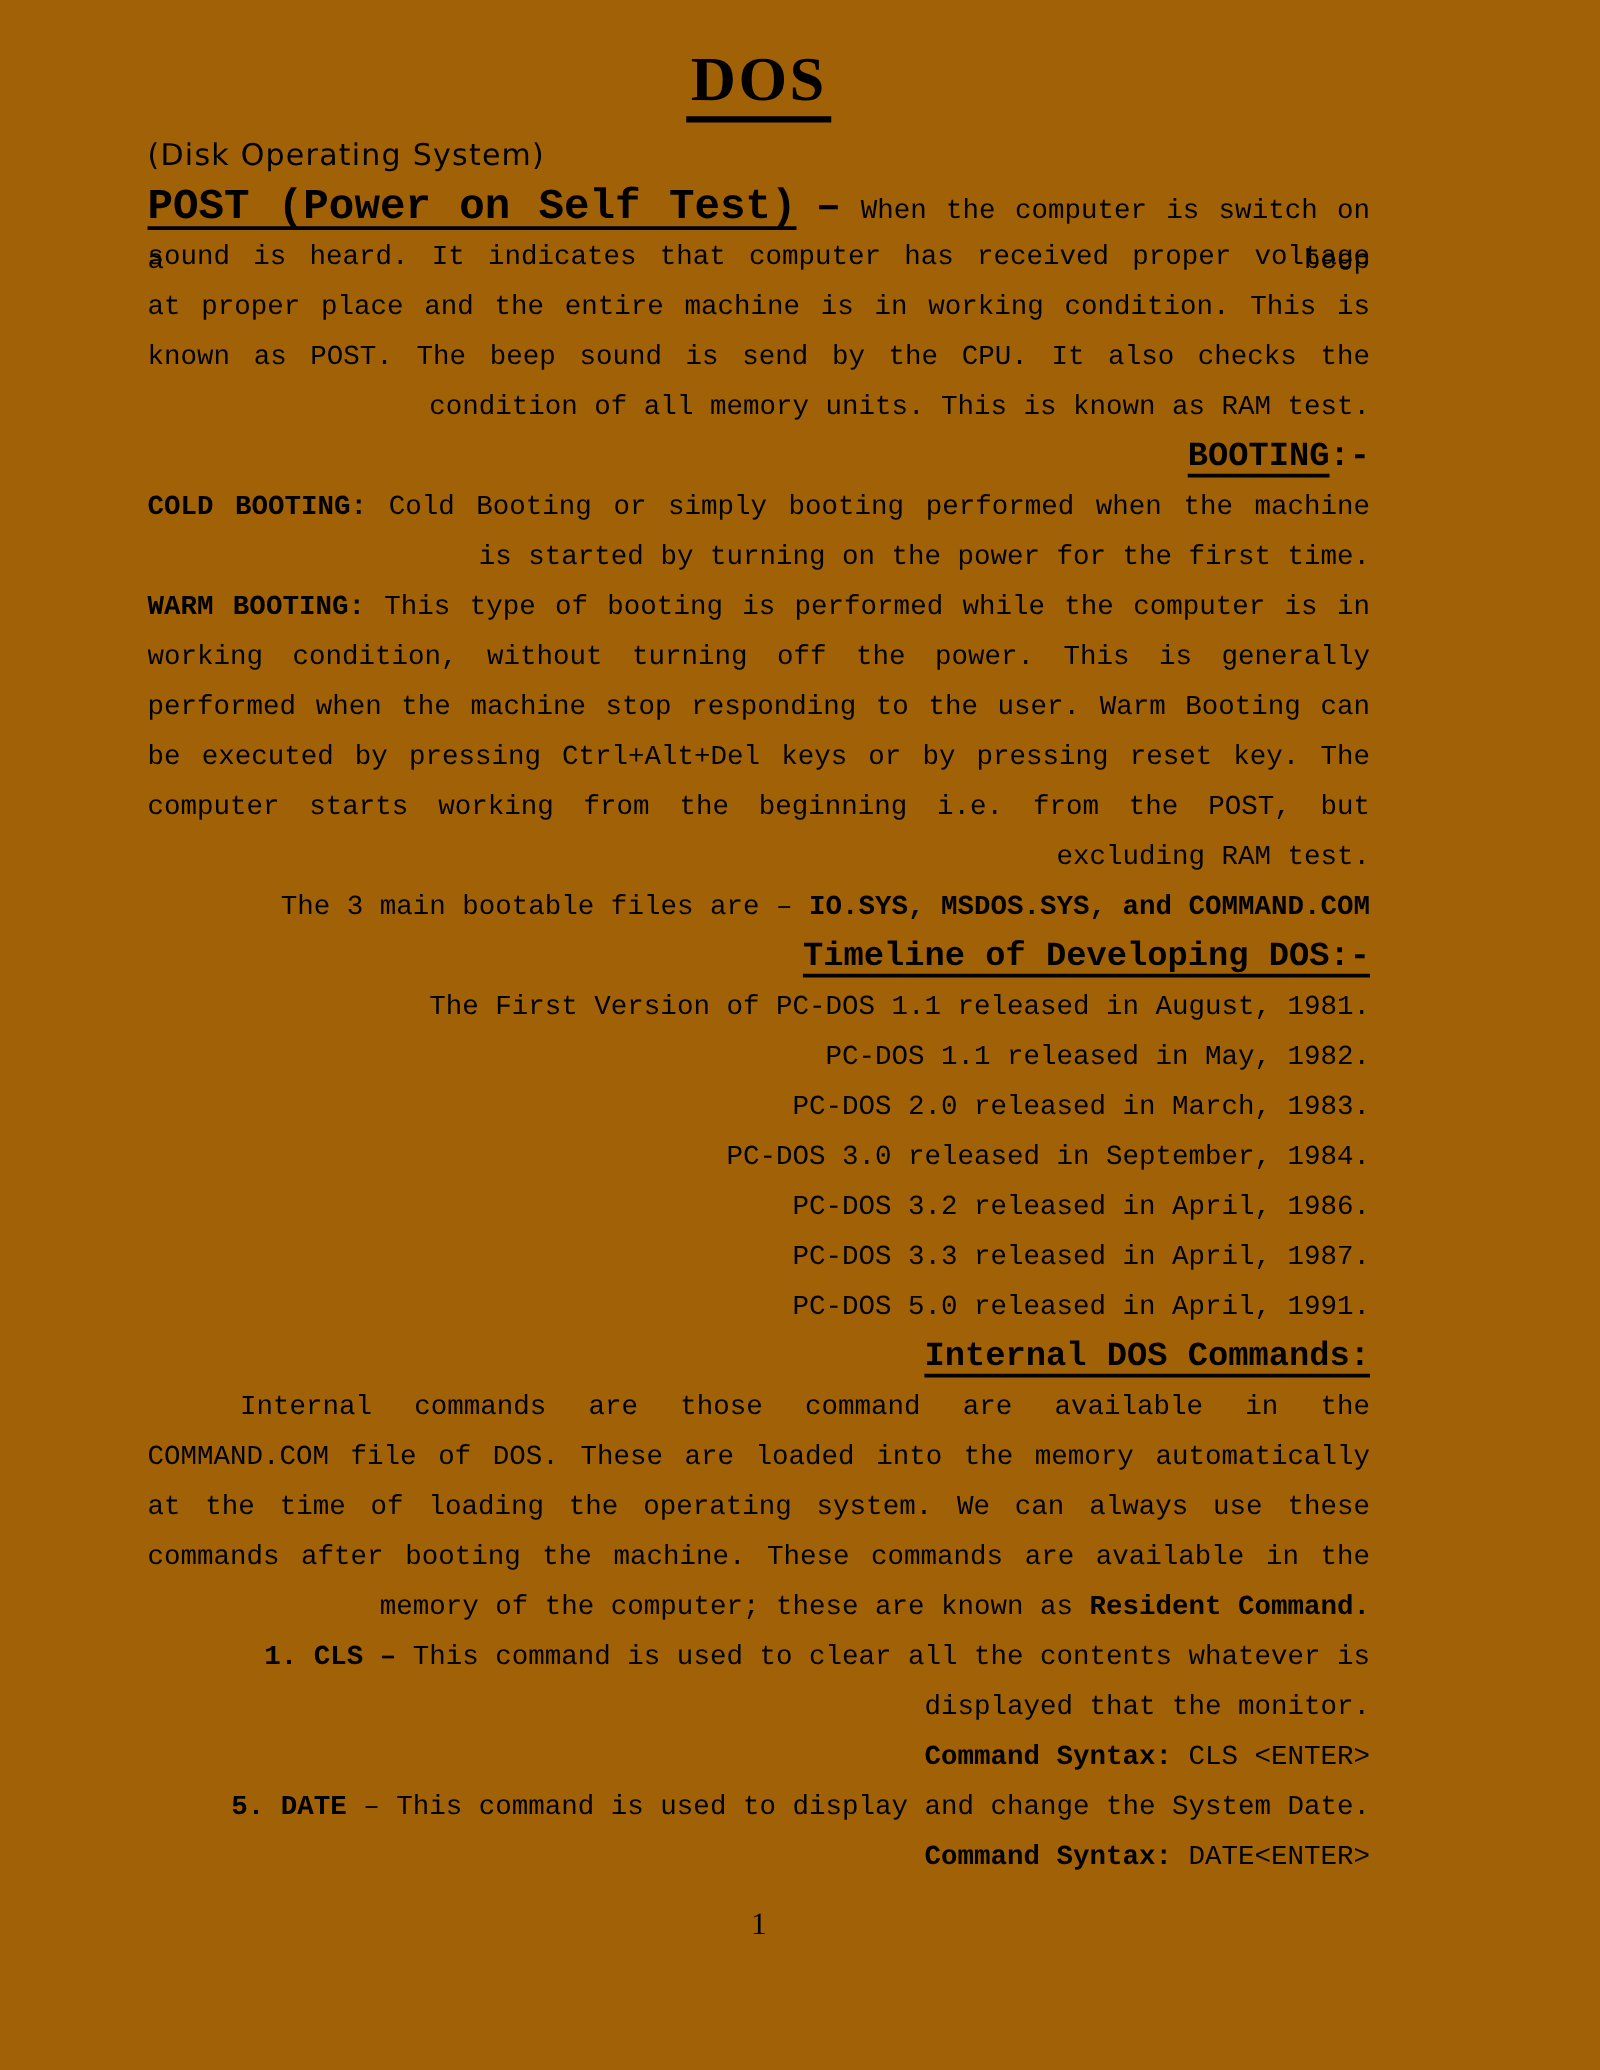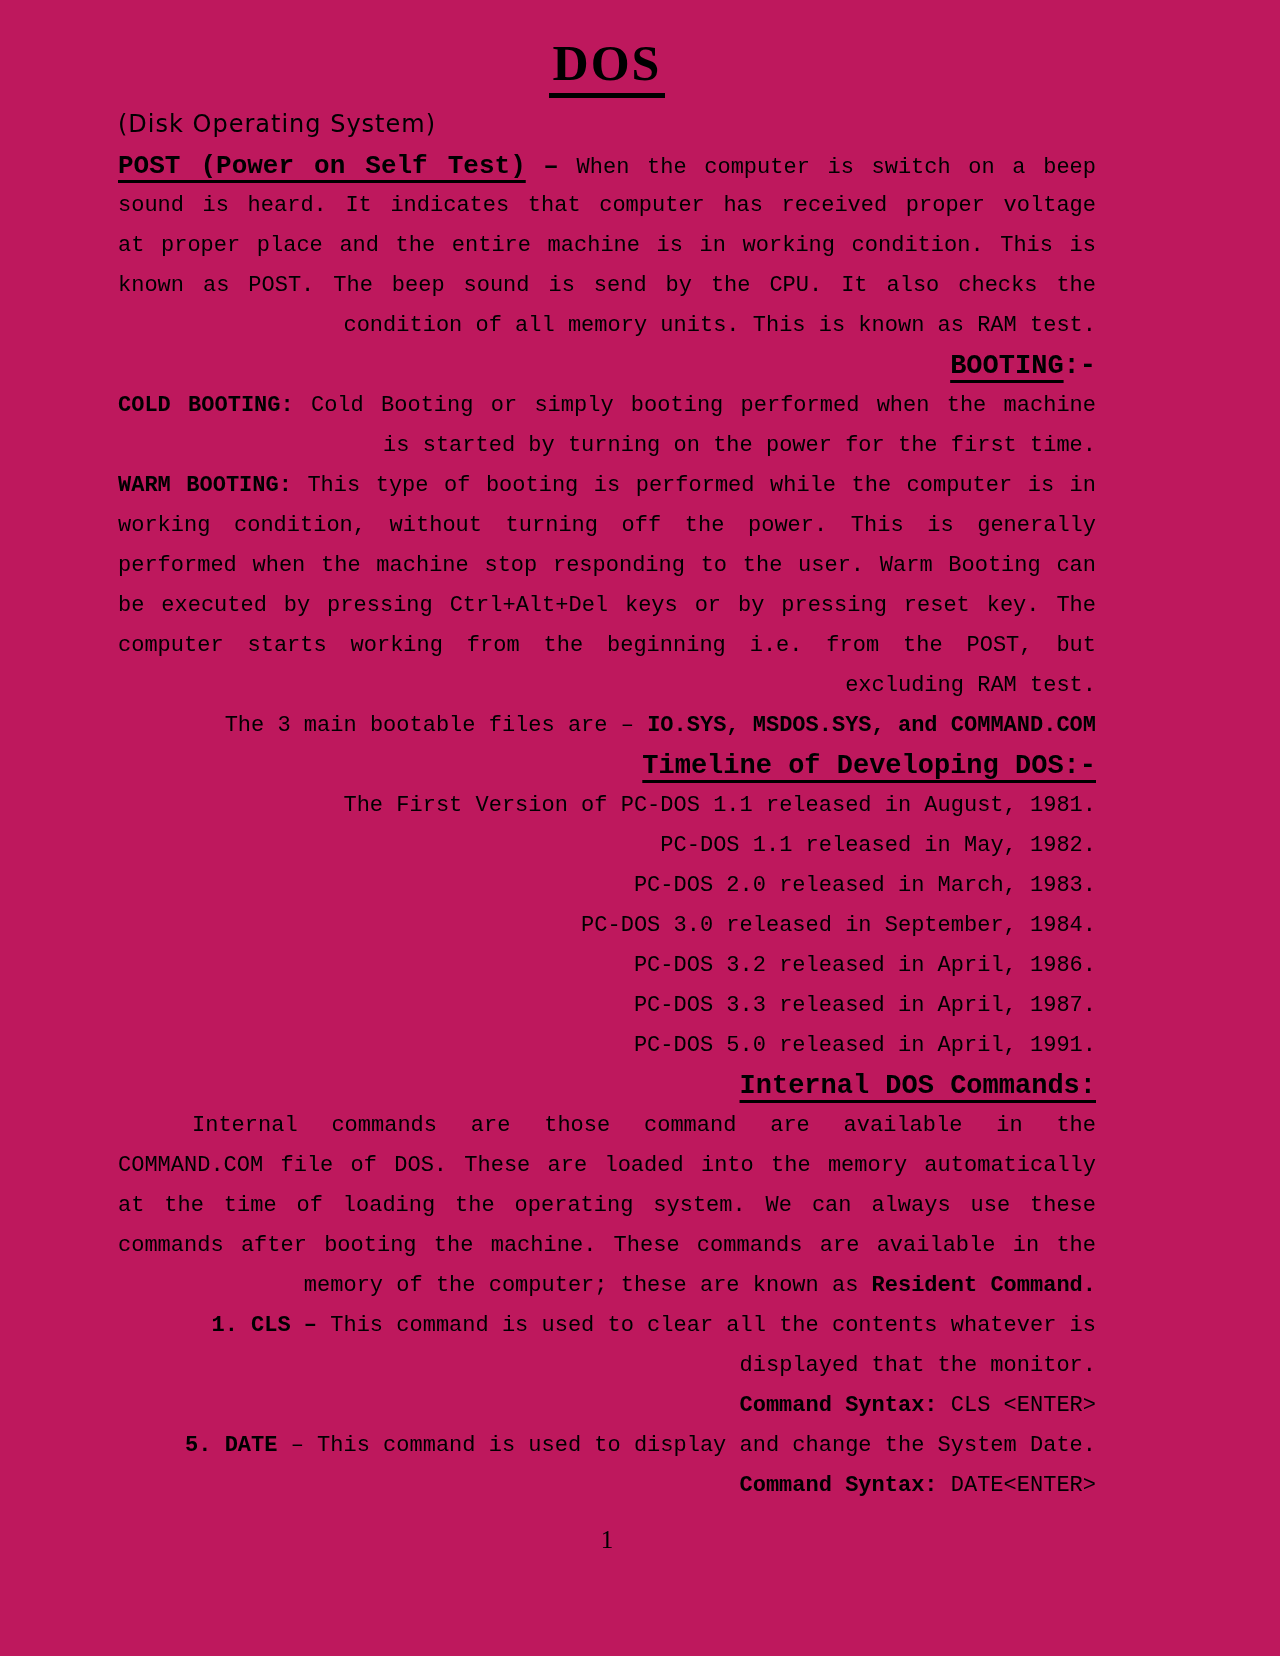--- a/index.html
+++ b/index.html
@@ -13,21 +13,21 @@
     position: relative;
     font-family: "Liberation Mono", monospace;
     color: #000000;
     overflow: hidden;
   }
   .sheet {
     position: absolute;
     top: 0; left: 0;
     width: 1280px;
     height: 1656px;
-    background: #be185d;
+    background: #a16207;
   }
   .content {
     margin-left: 118px;
     width: 978px;
   }
   .title-wrap {
     text-align: center;
     margin-top: 36px;
   }
   .doc-title {
@@ -64,21 +64,21 @@
   }
   .line.h {
     font-size: 27px;
   }
   .line span.b { font-weight: bold; }
   .line span.u {
     text-decoration: underline;
     text-decoration-thickness: 3px;
     text-underline-offset: 7px;
   }
-  .line span.hs { font-size: 26px; }
+  .line span.hs { font-size: 34px; }
   .pagenum {
     text-align: center;
     font-family: "Liberation Serif", serif;
     font-size: 25px;
     margin-top: 20px;
   }
 </style>
 </head>
 <body>
 

